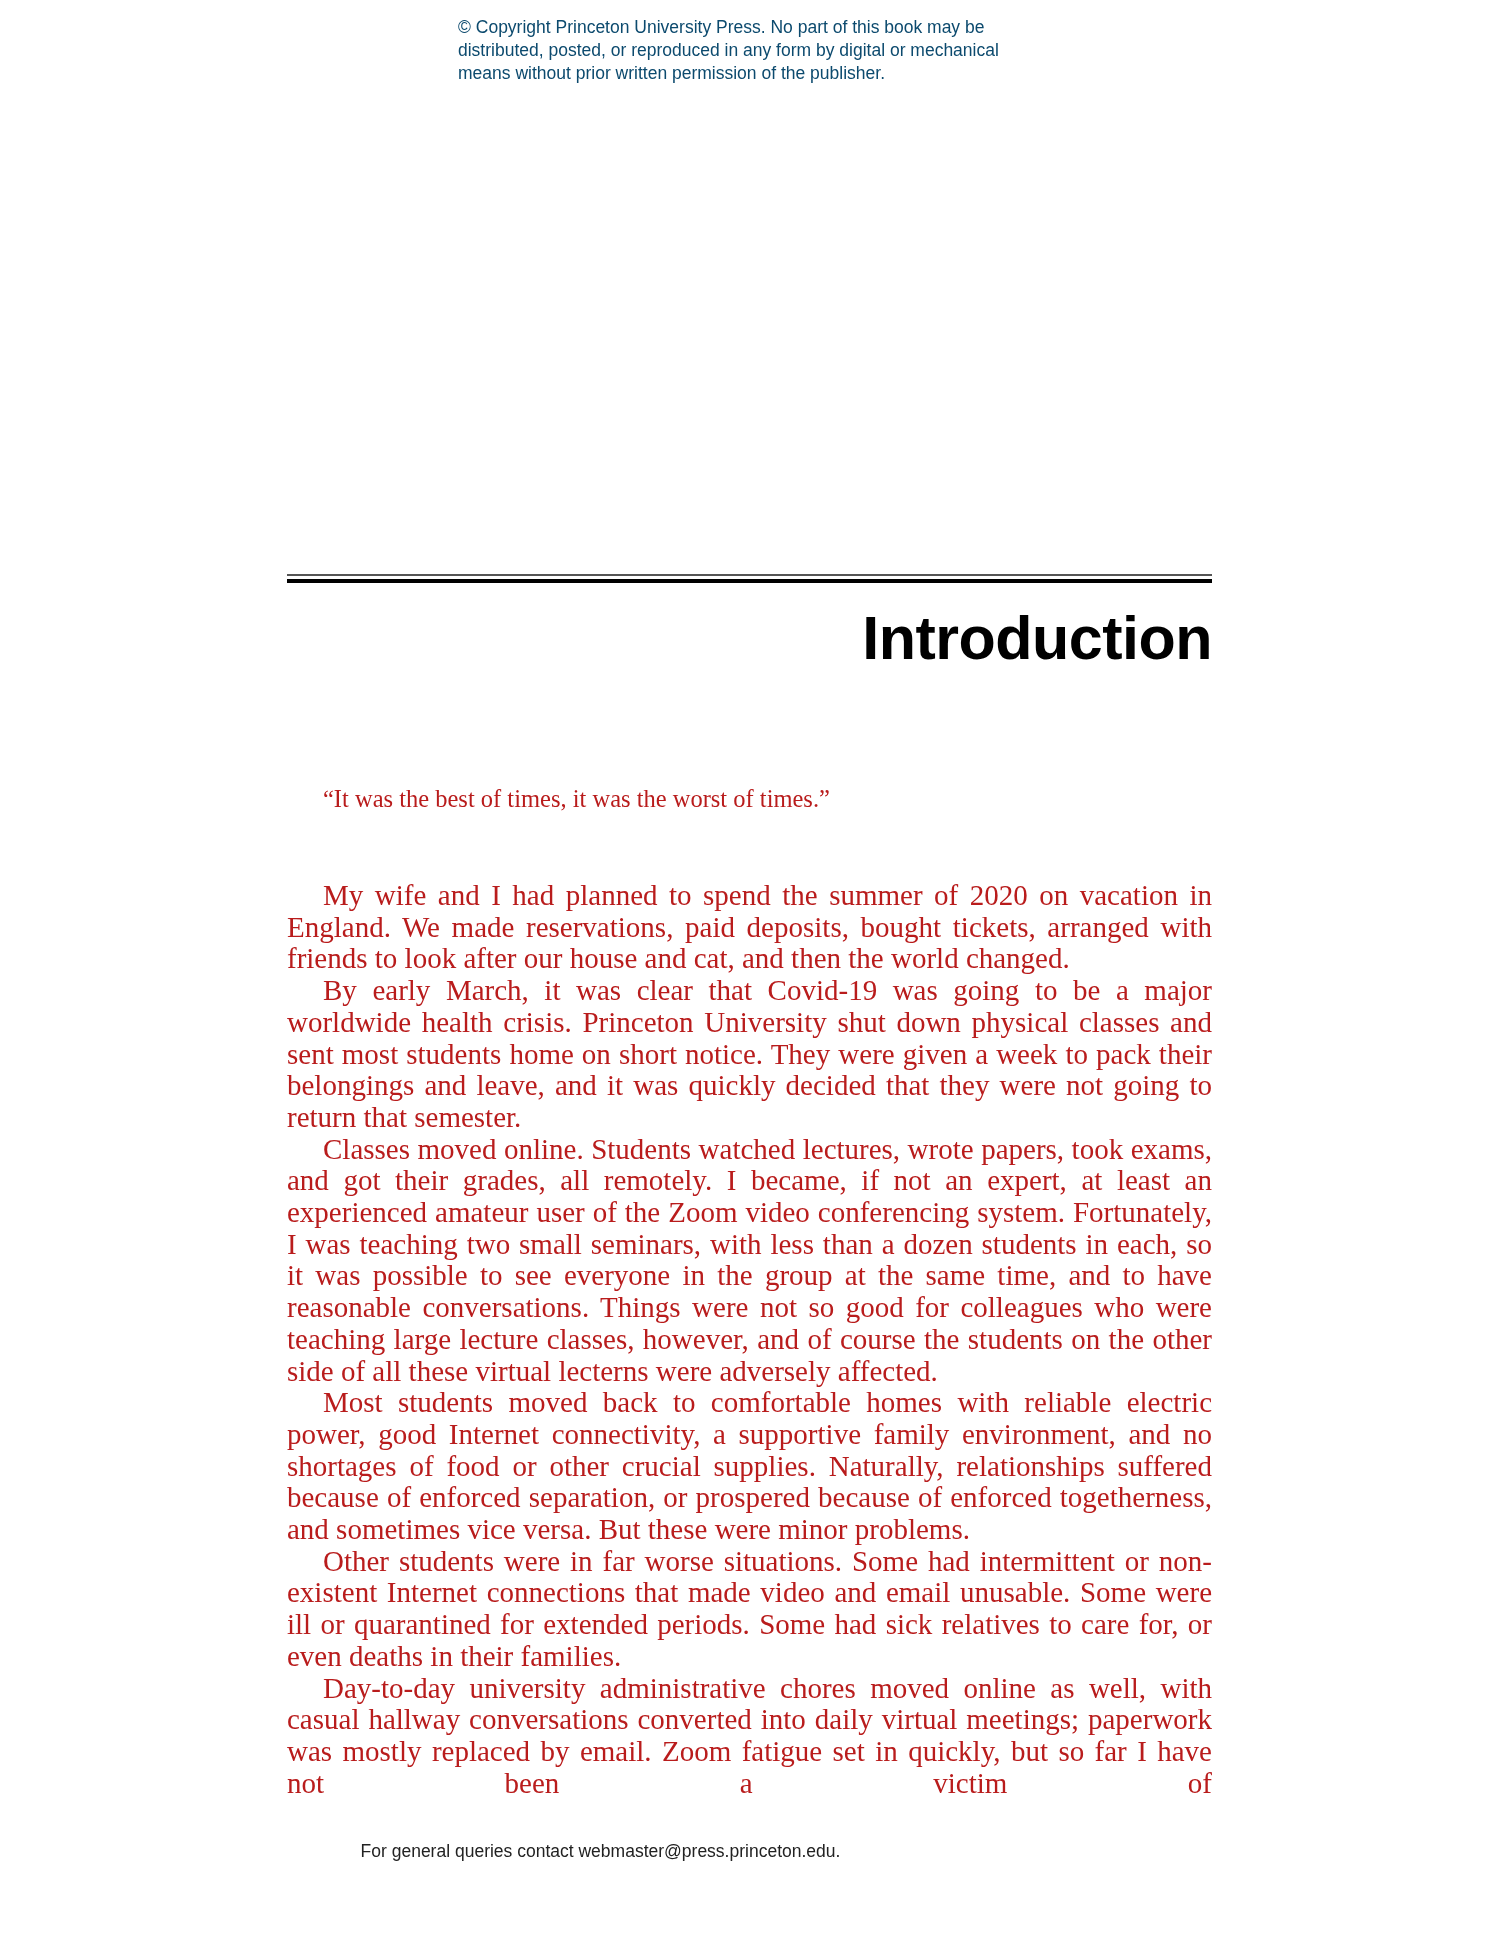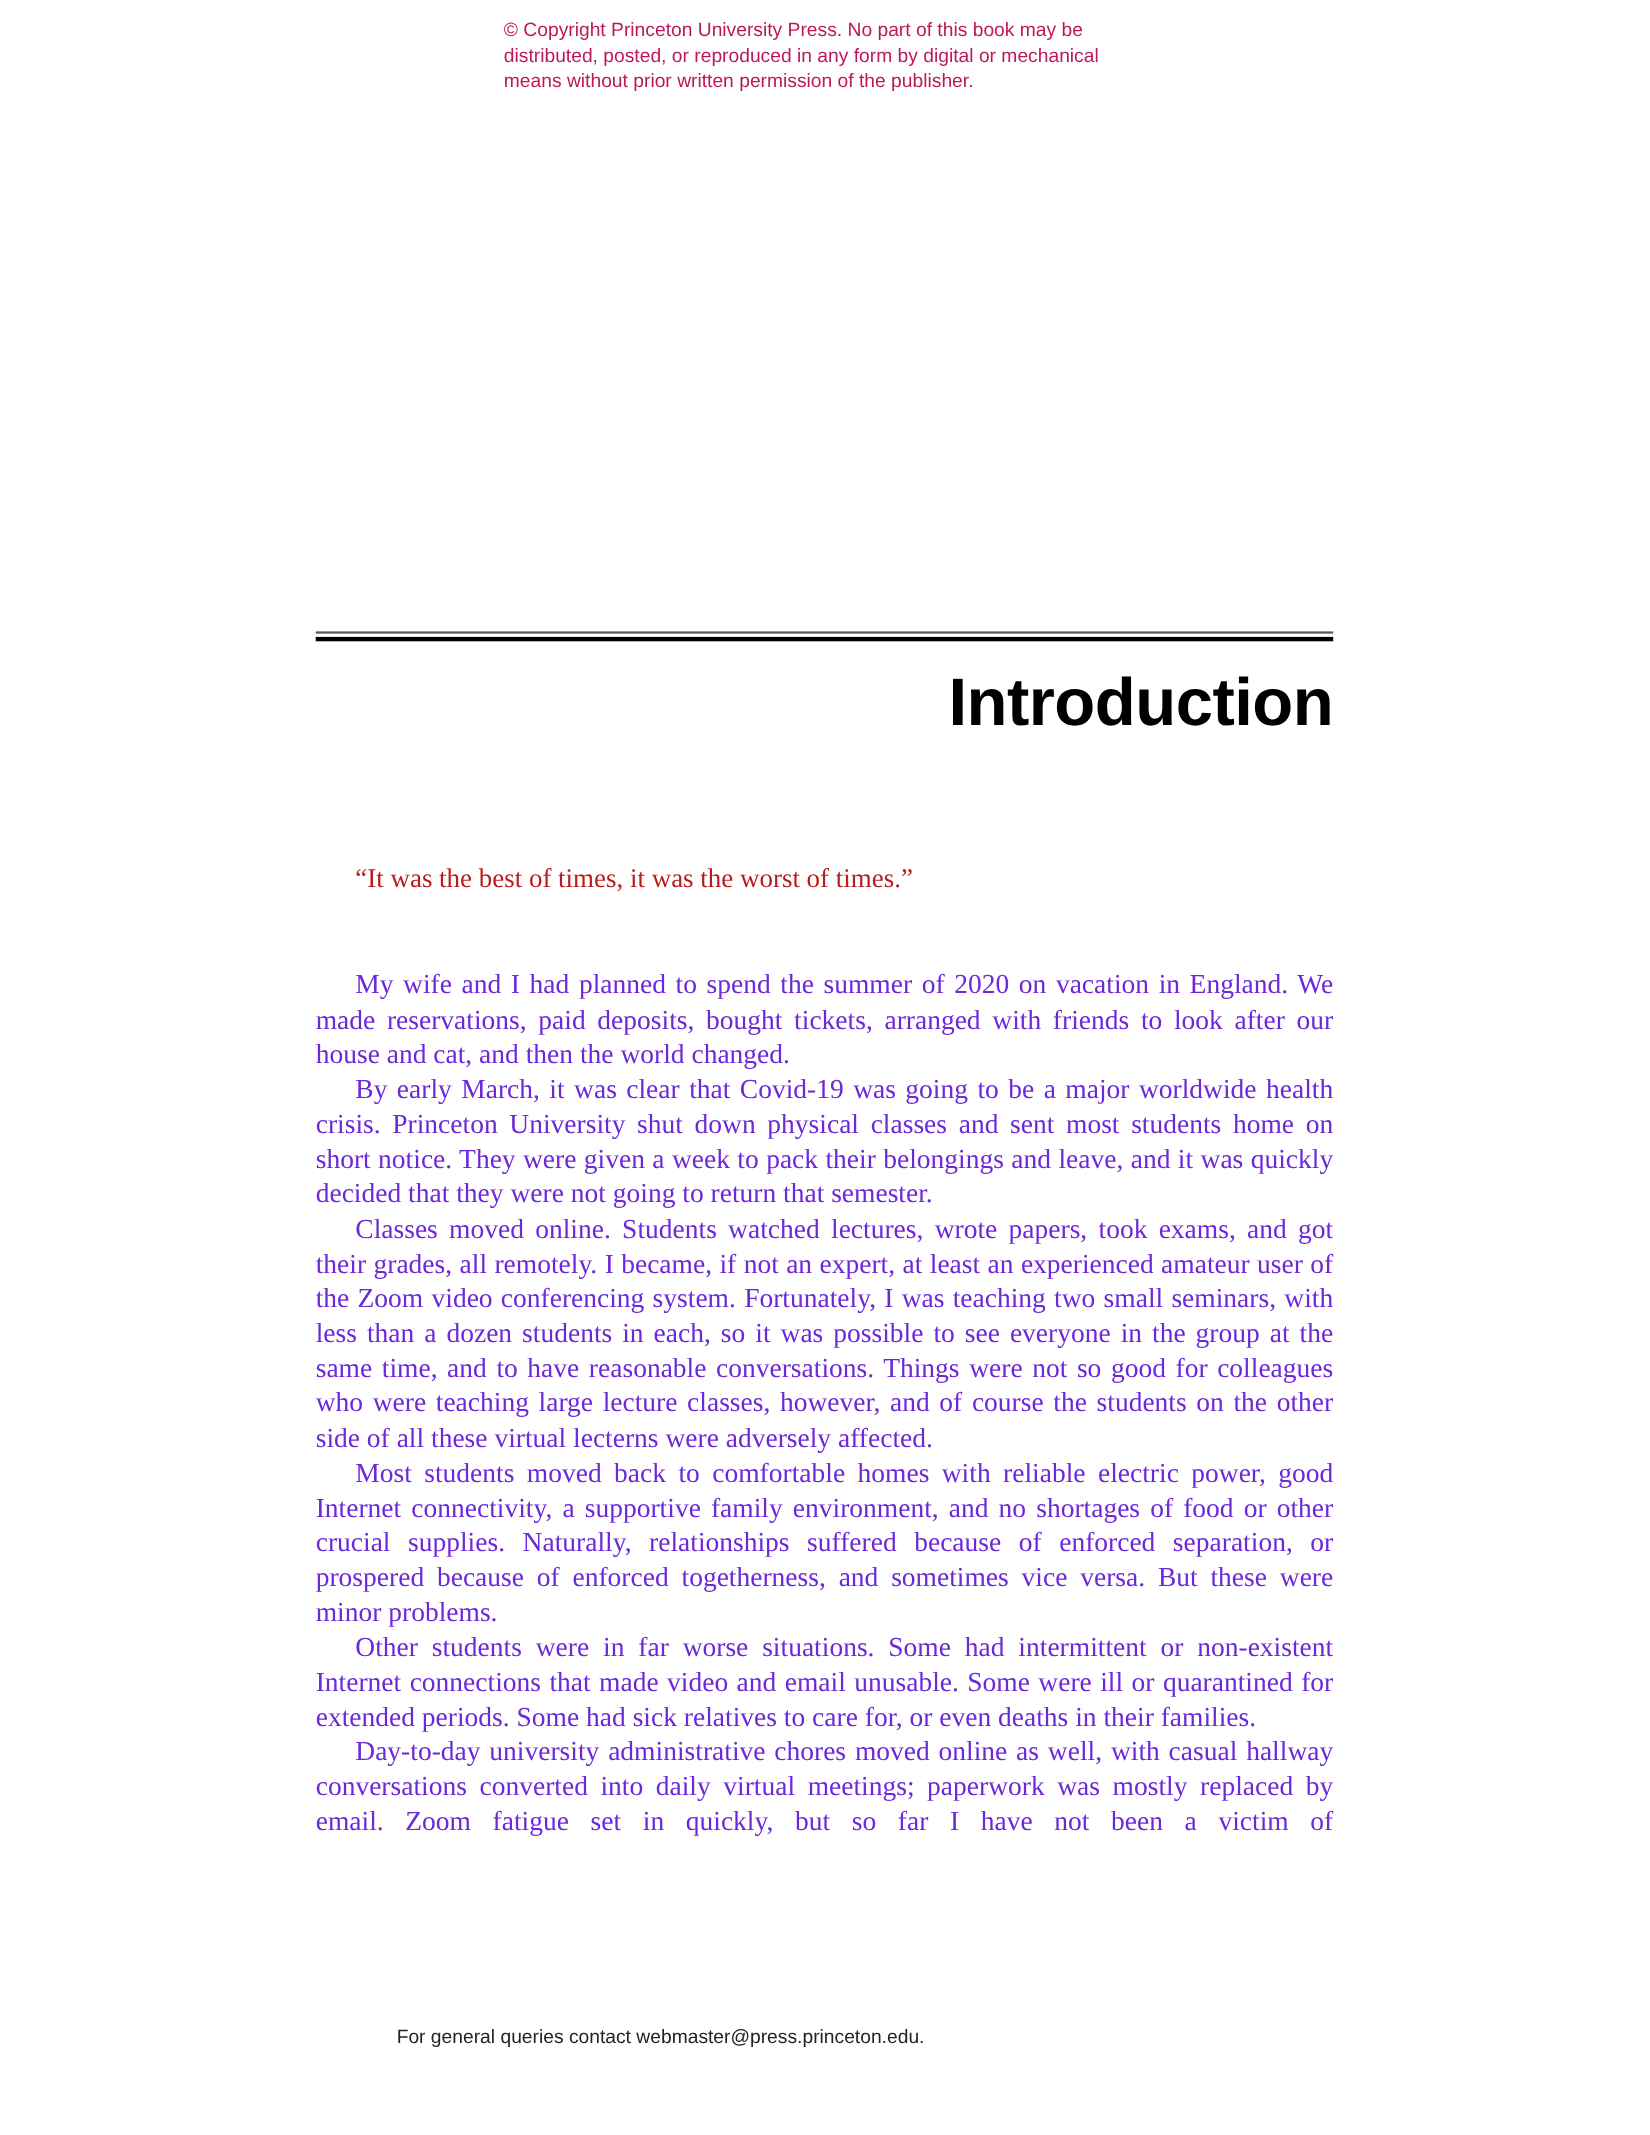--- a/index.html
+++ b/index.html
@@ -15,21 +15,21 @@
       color: #111111;
     }
     .copyright {
       position: absolute;
       left: 458px;
       top: 16px;
       width: 620px;
       font-family: "Liberation Sans", sans-serif;
       font-size: 17.5px;
       line-height: 23px;
-      color: #be185d;
+      color: #0c4a6e;
     }
     .copyright div { white-space: nowrap; }
     .rule-thin {
       position: absolute;
       left: 287px;
       top: 574px;
       width: 925px;
       height: 2px;
       background: #555555;
     }
@@ -65,23 +65,23 @@
     .epigraph .attribution {
       padding-left: 47px;
     }
     .epigraph em { font-style: italic; }
     .body-text {
       position: absolute;
       left: 287px;
       top: 880px;
       width: 925px;
       font-family: "Liberation Serif", serif;
-      font-size: 25px;
+      font-size: 29px;
       line-height: 31.7px;
-      color: #6d28d9;
+      color: #b91c1c;
     }
     .body-text p {
       margin: 0;
       text-indent: 36px;
       text-align: justify;
       hyphens: manual;
     }
     .body-text p.last {
       text-align-last: justify;
     }

